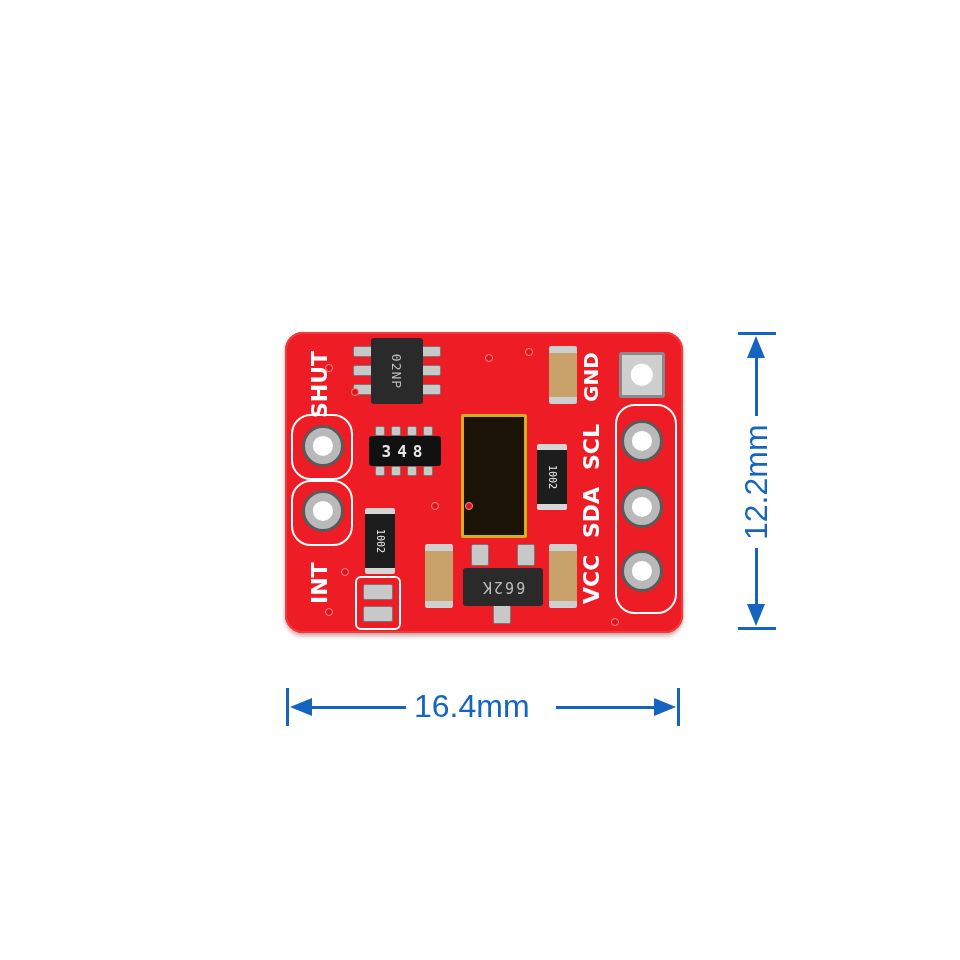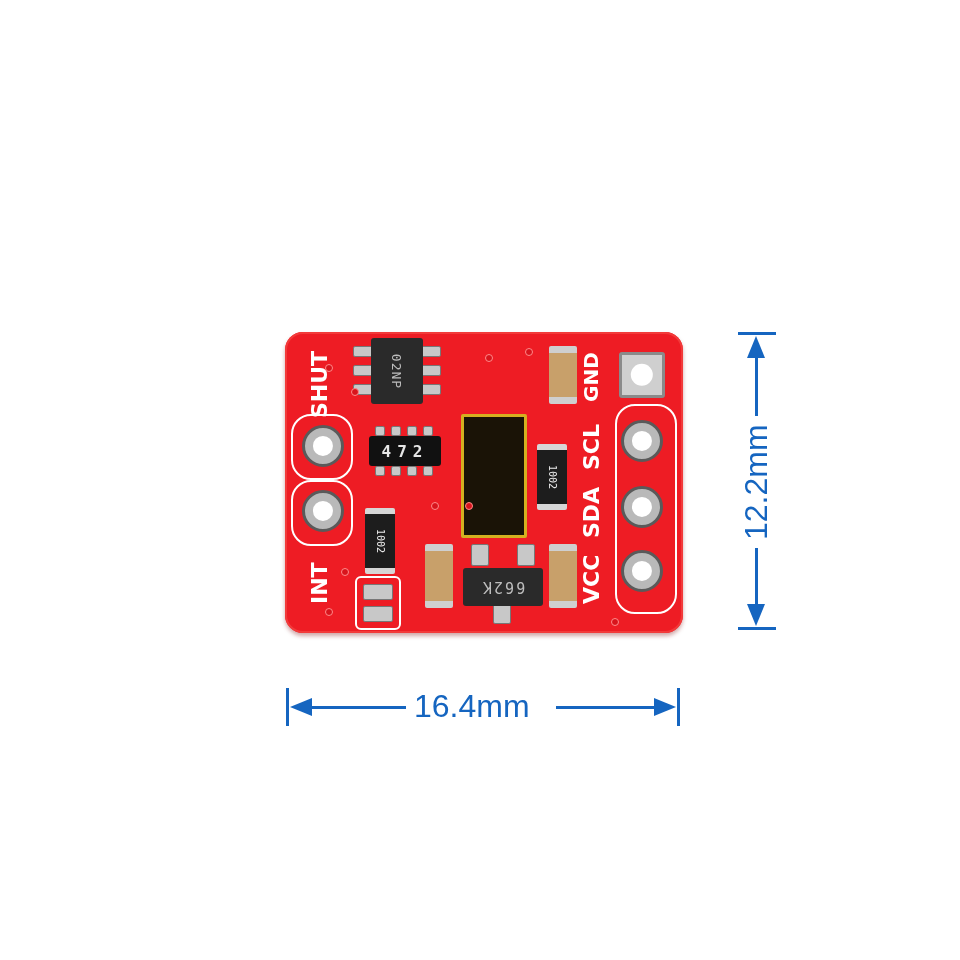--- a/index.html
+++ b/index.html
@@ -67,21 +67,21 @@
 
   <div class="lead" style="left:90px;top:94px;width:10px;height:10px;"></div>
   <div class="lead" style="left:106px;top:94px;width:10px;height:10px;"></div>
   <div class="lead" style="left:122px;top:94px;width:10px;height:10px;"></div>
   <div class="lead" style="left:138px;top:94px;width:10px;height:10px;"></div>
   <div class="lead" style="left:90px;top:134px;width:10px;height:10px;"></div>
   <div class="lead" style="left:106px;top:134px;width:10px;height:10px;"></div>
   <div class="lead" style="left:122px;top:134px;width:10px;height:10px;"></div>
   <div class="lead" style="left:138px;top:134px;width:10px;height:10px;"></div>
   <div class="chip black" style="left:84px;top:104px;width:72px;height:30px;">
-    <span style="font-size:16px;letter-spacing:6px;color:#e6e6e6;font-weight:bold;">472</span>
+    <span style="font-size:16px;letter-spacing:6px;color:#e6e6e6;font-weight:bold;">348</span>
   </div>
 
   <div class="sensor" style="left:176px;top:82px;width:66px;height:124px;"></div>
 
   <div class="res" style="left:252px;top:112px;width:30px;height:66px;">
     <span>1002</span>
   </div>
 
   <div class="res" style="left:80px;top:176px;width:30px;height:66px;">
     <span>1002</span>

